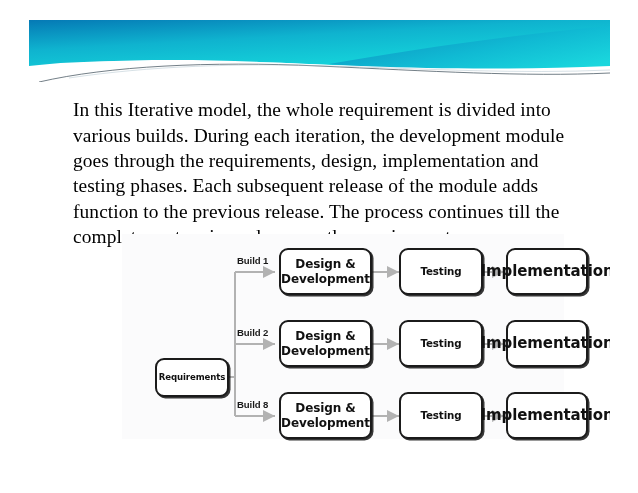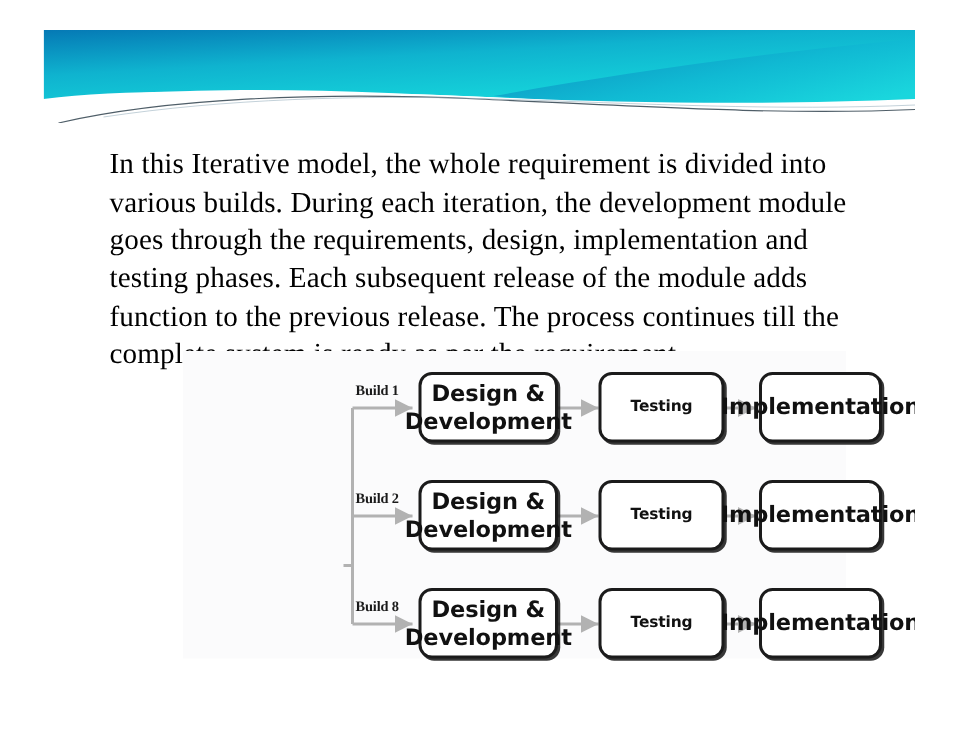--- a/index.html
+++ b/index.html
@@ -80,28 +80,28 @@
     display: flex;
     align-items: center;
     justify-content: center;
     text-align: center;
     font-weight: bold;
     color: #111111;
     line-height: 1.22;
     letter-spacing: -0.1px;
     box-shadow: 1.5px 1.5px 0 rgba(20,20,20,0.85);
   }
-  .node.dd        { font-size: 15px; }
+  .node.dd        { font-size: 12px; }
   .node.testing   { font-size: 10.3px; }
   .node.impl      { font-size: 15px; }
   .node.req       { font-size: 8.6px; }
 
   .build-label {
     position: absolute;
-    font-family: Liberation Serif, serif;
+    font-family: Liberation Sans, sans-serif;
     font-size: 9.6px;
     font-weight: bold;
     color: #1a1a1a;
     white-space: nowrap;
     letter-spacing: -0.1px;
   }
 </style>
 </head>
 <body>
 
@@ -167,20 +167,23 @@
         <path d="M250,38 L277,38" stroke="#b2b2b2" stroke-width="2" fill="none" marker-end="url(#ah)"></path>
         <path d="M357,38 L382,38" stroke="#b2b2b2" stroke-width="2" fill="none" marker-end="url(#ah)"></path>
 
         <path d="M250,110 L277,110" stroke="#b2b2b2" stroke-width="2" fill="none" marker-end="url(#ah)"></path>
         <path d="M357,110 L382,110" stroke="#b2b2b2" stroke-width="2" fill="none" marker-end="url(#ah)"></path>
 
         <path d="M250,182 L277,182" stroke="#b2b2b2" stroke-width="2" fill="none" marker-end="url(#ah)"></path>
         <path d="M357,182 L382,182" stroke="#b2b2b2" stroke-width="2" fill="none" marker-end="url(#ah)"></path>
       </svg>
 
+      <div class="node req" style="left:33px; top:124px; width:74px; height:39px;">
+        <span>Requirements</span>
+      </div>
 
       <div class="build-label" style="left:115px; top:21px;">Build 1</div>
 
       <div class="node dd" style="left:157px; top:14px; width:93px; height:47px;">
         <div>
           <div>Design &amp;</div>
           <div>Development</div>
         </div>
       </div>
 

